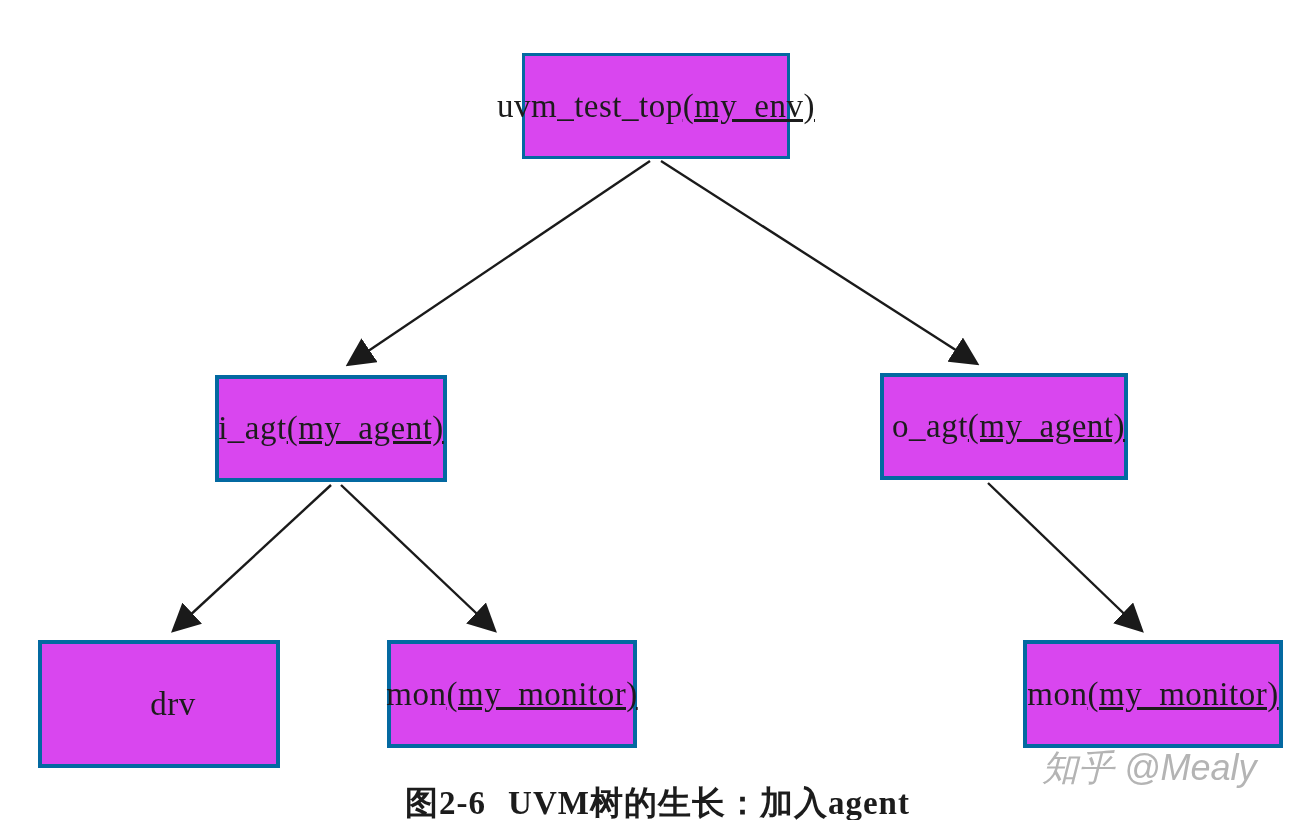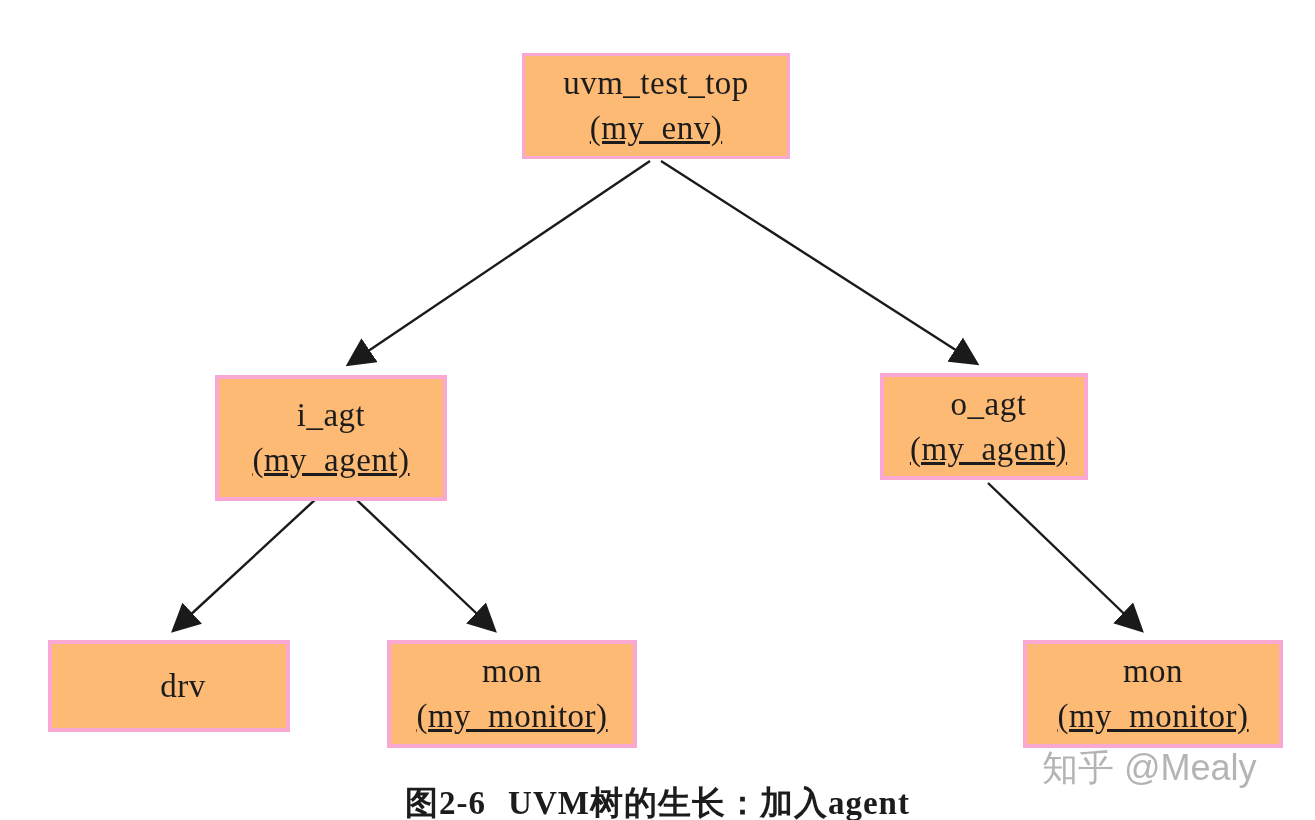--- a/index.html
+++ b/index.html
@@ -16,40 +16,40 @@
 
   .edges-layer {
     position: absolute;
     inset: 0;
     width: 1315px;
     height: 820px;
   }
 
   .node {
     position: absolute;
-    background: #fdba74;
-    border: 4px solid #f9a8d4;
+    background: #d946ef;
+    border: 4px solid #0369a1;
     color: #1c1c1c;
     display: flex;
-    flex-direction: column;
+    flex-direction: row;
     align-items: center;
     justify-content: center;
     text-align: center;
     font-size: 33px;
     line-height: 1.35;
     letter-spacing: 0.5px;
   }
 
   .node .node-name { white-space: nowrap; }
   .node .node-class { white-space: nowrap; text-decoration: underline; }
 
   #node-root  { left: 522px; top: 53px;  width: 268px; height: 106px; border-width: 3px; }
-  #node-iagt  { left: 215px; top: 375px; width: 232px; height: 126px; }
-  #node-oagt  { left: 880px; top: 373px; width: 208px; height: 107px; padding-left: 9px; }
-  #node-drv   { left: 48px;  top: 640px; width: 242px; height: 92px; padding-left: 28px; }
+  #node-iagt  { left: 215px; top: 375px; width: 232px; height: 107px; }
+  #node-oagt  { left: 880px; top: 373px; width: 248px; height: 107px; padding-left: 9px; }
+  #node-drv   { left: 38px;  top: 640px; width: 242px; height: 128px; padding-left: 28px; }
   #node-moni  { left: 387px; top: 640px; width: 250px; height: 108px; }
   #node-mono  { left: 1023px; top: 640px; width: 260px; height: 108px; }
 
   .caption {
     position: absolute;
     left: 0;
     right: 0;
     top: 781px;
     text-align: center;
     color: #1c1c1c;
@@ -65,20 +65,21 @@
     top: 744px;
     font-family: "Liberation Sans", "DejaVu Sans", sans-serif;
     font-size: 36px;
     color: #b4b4b4;
     text-shadow:
       -2px -2px 0 #ffffff,
        2px -2px 0 #ffffff,
       -2px  2px 0 #ffffff,
        2px  2px 0 #ffffff;
     white-space: nowrap;
+    font-style: italic;
   }
 </style>
 </head>
 <body>
 
 <div class="canvas">
 
   <svg class="edges-layer" viewBox="0 0 1315 820" xmlns="http://www.w3.org/2000/svg">
     <defs>
       <marker id="arrowhead" viewBox="0 0 10 10" refX="8.6" refY="5" markerWidth="12" markerHeight="12" orient="auto-start-reverse">

